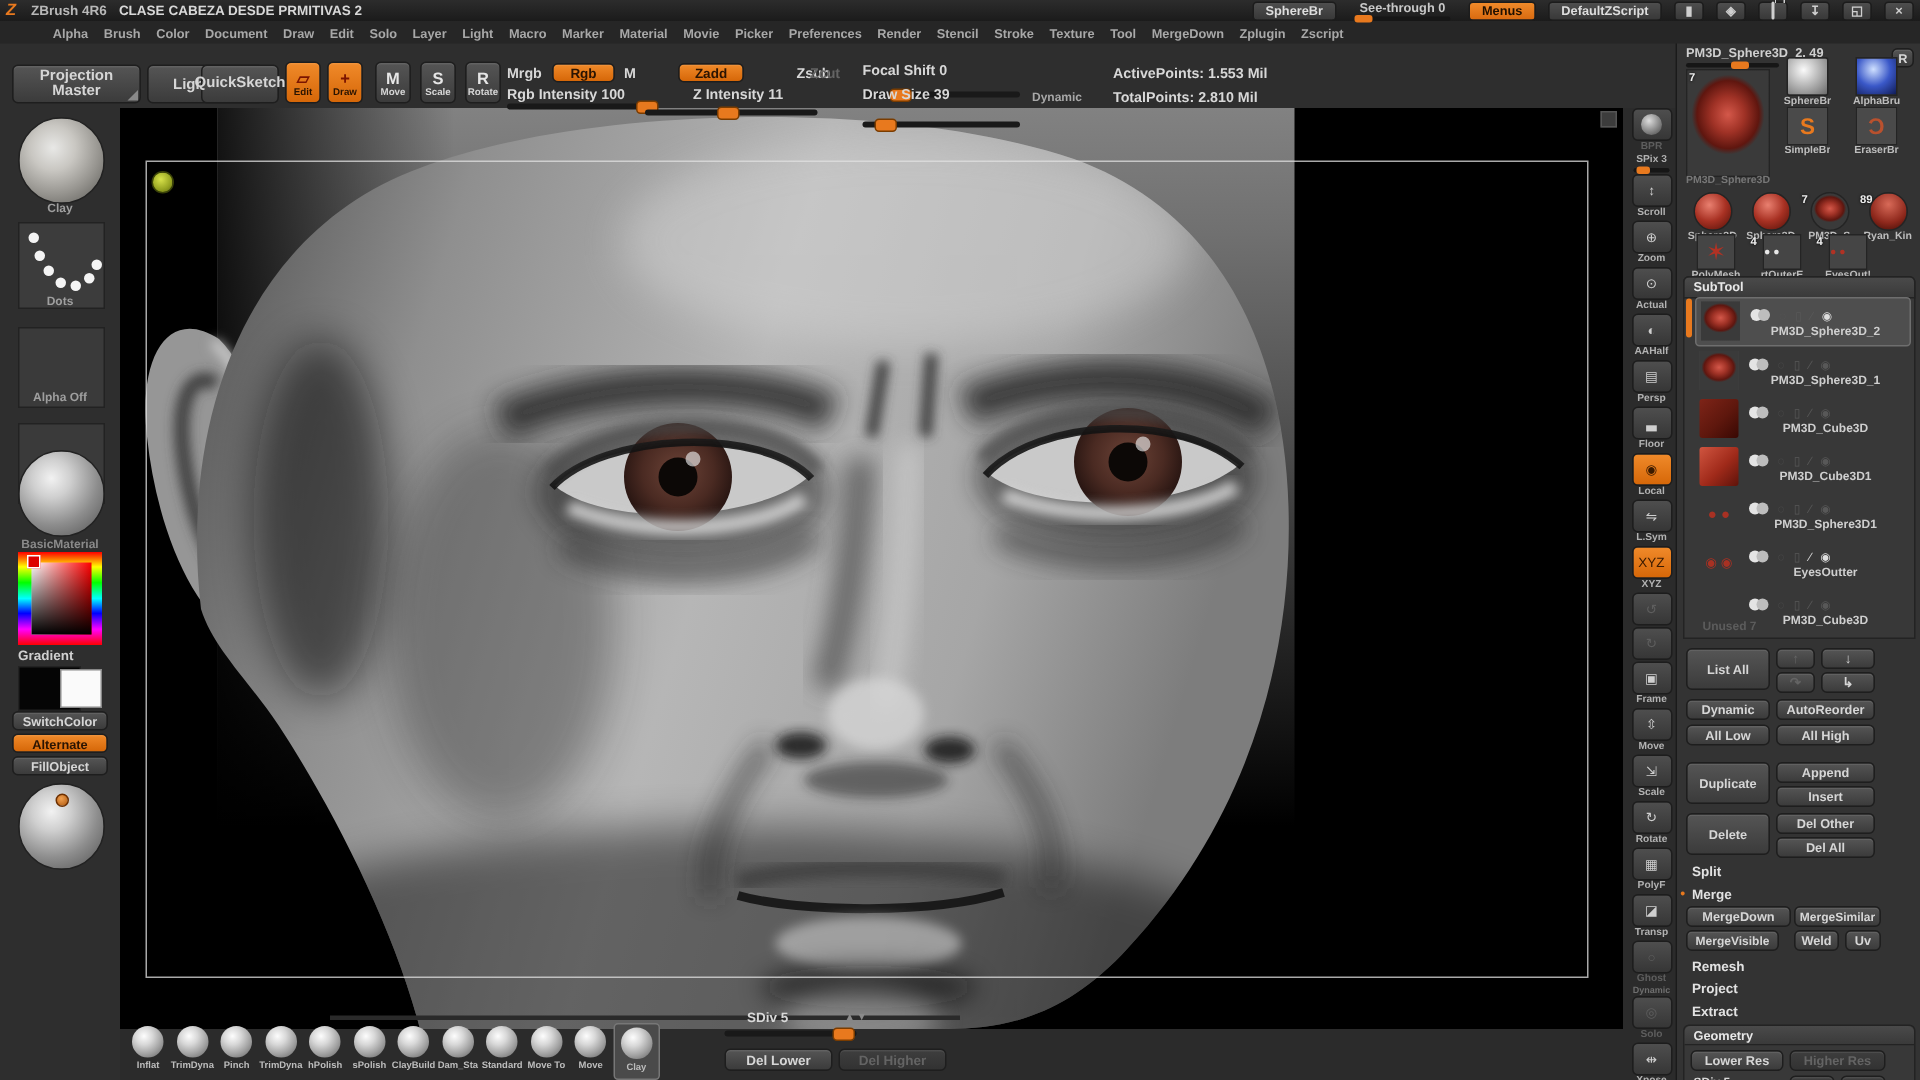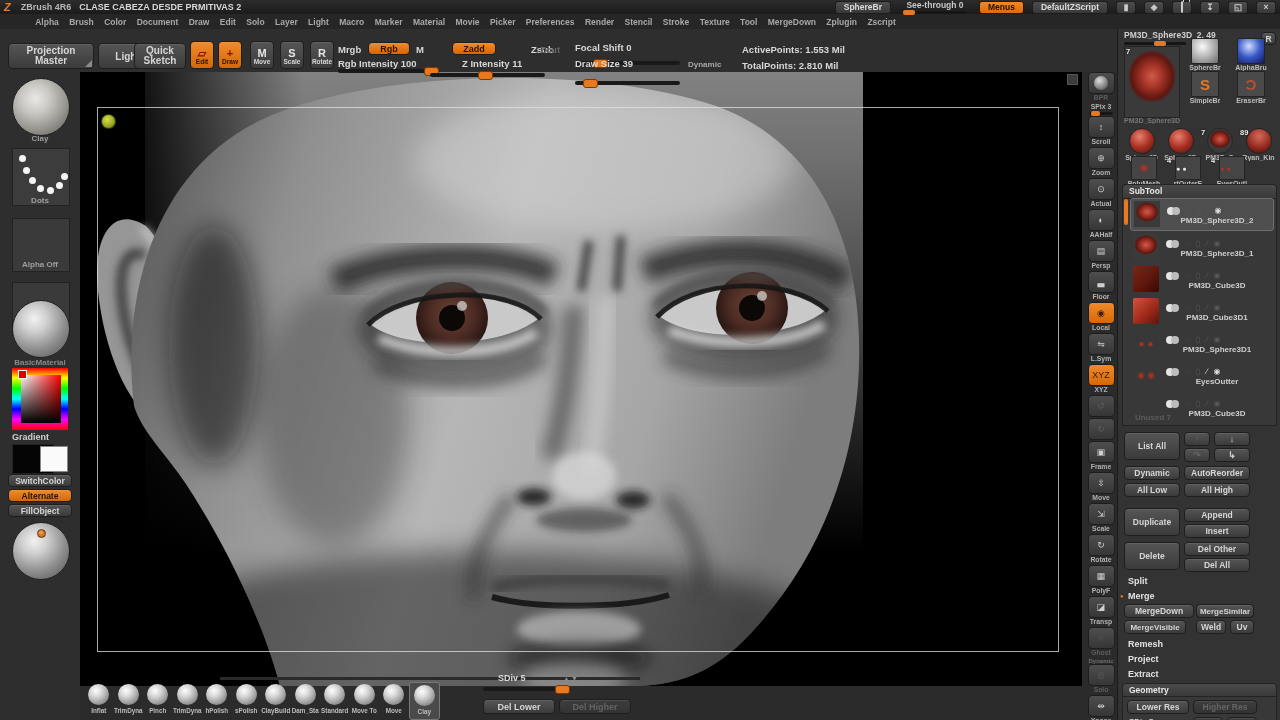--- a/index.html
+++ b/index.html
@@ -205,21 +205,21 @@
   <div id="coords">-0.931,-0.233,0.586</div>
   <div id="shelf">
     <div class="btn abs" style="left:8px;top:14px;width:86px;height:26px;flex-direction:column;line-height:10px;">
       <span>Projection</span>
         <span>Master</span>
         <span class="fold"></span>
     </div>
     <div class="btn abs" style="left:98px;top:14px;width:78px;height:26px;">
       <span>LightBox</span>
     </div>
-    <div class="btn abs" style="left:133px;top:14px;width:52px;height:26px;flex-direction:column;line-height:10px;left:134px;">
+    <div class="btn abs" style="left:133px;top:14px;width:52px;height:26px;flex-direction:row;line-height:10px;left:134px;">
       <span>Quick</span>
         <span>Sketch</span>
     </div>
     <div class="btn orange icobtn abs" style="left:190px;top:12px;width:24px;height:28px;">
       <span class="g">▱</span>
         <span class="l">Edit</span>
     </div>
     <div class="btn orange icobtn abs" style="left:218px;top:12px;width:24px;height:28px;">
       <span class="g">+</span>
         <span class="l">Draw</span>

